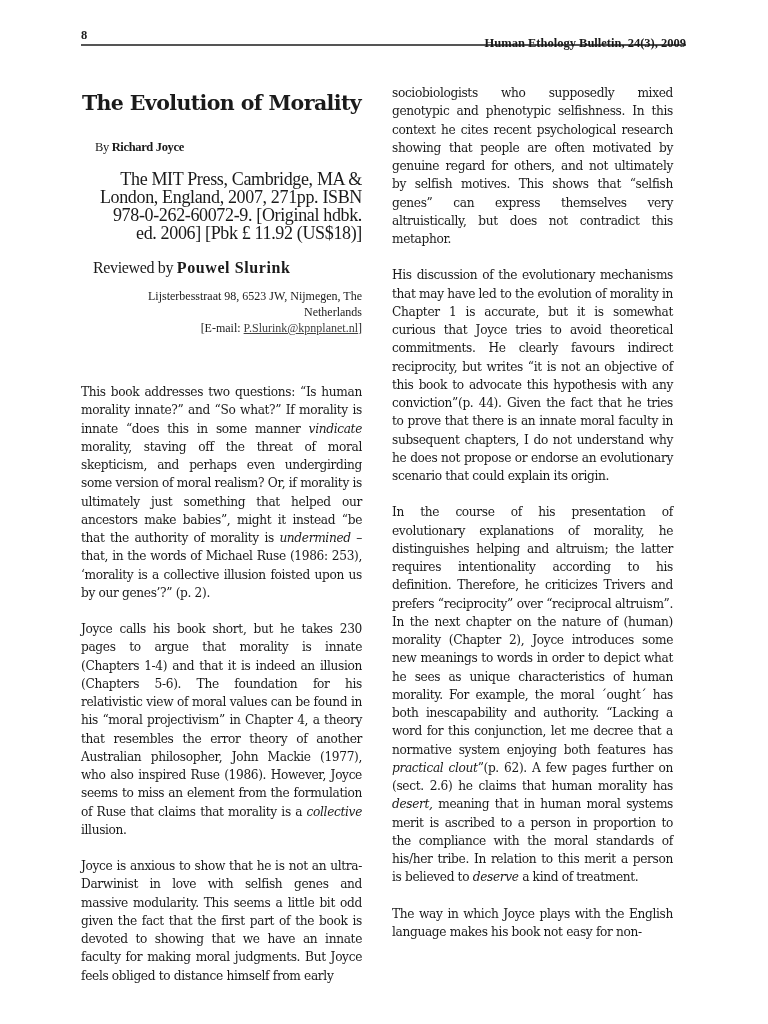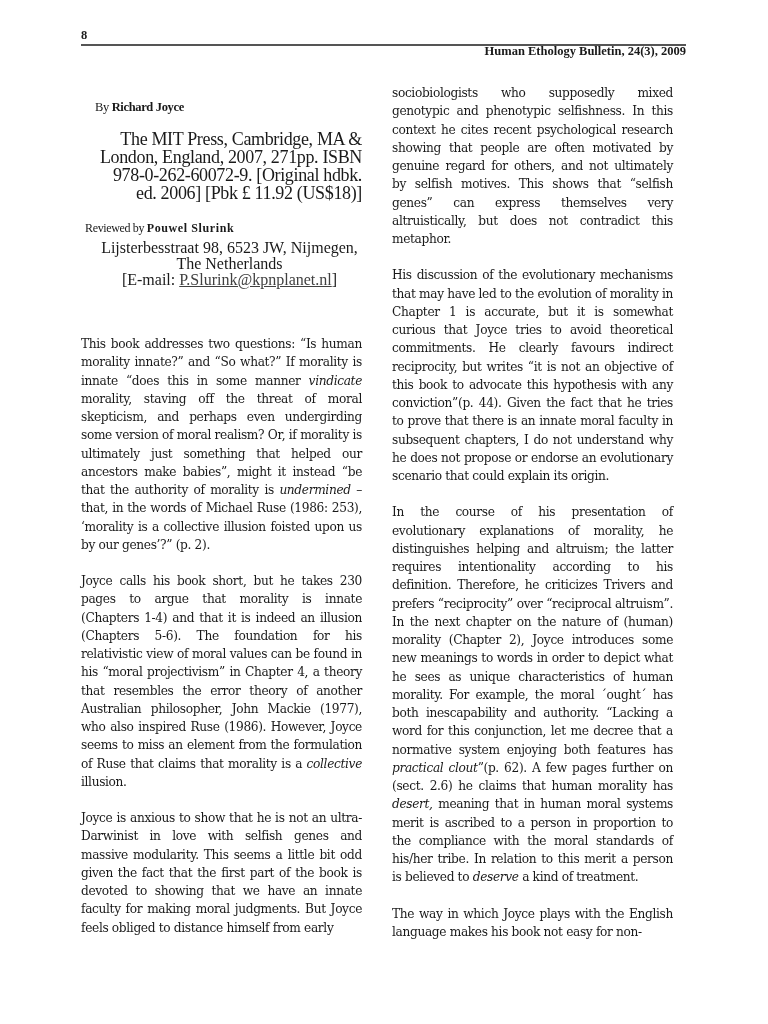--- a/index.html
+++ b/index.html
@@ -6,60 +6,61 @@
     body {
       width: 768px; height: 1024px; position: relative; overflow: hidden;
       font-family: "DejaVu Serif", serif; color: #1a1a1a;
     }
     .header {
       position: absolute; left: 81px; top: 28px; width: 605px; height: 16px;
       border-bottom: 2px solid #555;
       font-family: "Liberation Serif", serif; font-size: 12.5px; font-weight: bold;
     }
     .header .pnum { position: absolute; left: 0; top: 0; }
-    .header .jname { position: absolute; right: 0; top: 16px; padding-left: 48px; }
+    .header .jname { position: absolute; right: 0; top: 8px; padding-left: 48px; }
     .col {
       position: absolute; top: 84px; width: 281px;
       font-size: 12.2px; line-height: 18.25px; text-align: justify;
       font-family: "DejaVu Serif", serif; letter-spacing: -0.35px;
     }
     .col.left { left: 81px; }
     .col.right { left: 392px; }
     .title {
       font-family: "DejaVu Serif", serif; font-weight: bold;
       font-size: 20.5px; letter-spacing: -0.6px;
       text-align: center; margin: 6px 0 22px 0; line-height: 26px;
     }
     .byline { font-size: 12.5px; line-height: 18px; margin: 14px; font-family: "Liberation Serif", serif; }
     .byline b { font-weight: bold; }
     .pub {
       font-family: "Liberation Serif", serif; font-size: 18px; line-height: 18px;
       padding-left: 16px; margin: 0 0 18px 0; text-align: right;
     }
     .reviewed {
-      font-family: "Liberation Serif", serif; font-size: 12px; line-height: 16px; margin: 4px;
+      font-family: "Liberation Serif", serif; font-size: 16px; line-height: 16px; margin: 12px;
     }
     .reviewed b { letter-spacing: 0.6px; }
     .addr {
-      font-family: "Liberation Serif", serif; font-size: 16px; line-height: 16px;
-      padding-left: 16px; text-align: center; margin: 0 0 47px 0; letter-spacing: 0;
+      font-family: "Liberation Serif", serif; font-size: 12px; line-height: 16px;
+      padding-left: 16px; text-align: right; margin: 0 0 47px 0; letter-spacing: 0;
     }
     .addr a { color: #404040; text-decoration: underline; }
     p.para { margin: 0 0 18px 0; }
     em { font-style: italic; }
   </style>
 </head>
 <body>
 
 <div class="header">
   <span class="pnum">8</span>
   <span class="jname">Human Ethology Bulletin, 24(3), 2009</span>
 </div>
 
 <div class="col left">
+  <div class="title">The Evolution of Morality</div>
 
   <p class="byline"><span>By </span><b>Richard Joyce</b></p>
   <p class="pub">The MIT Press, Cambridge, MA &amp; London, England, 2007, 271pp. ISBN 978-0-262-60072-9. [Original hdbk. ed. 2006] [Pbk £ 11.92 (US$18)]</p>
 
   <p class="reviewed"><span>Reviewed by </span><b>Pouwel Slurink</b></p>
   <div class="addr">
     <div>Lijsterbesstraat 98, 6523 JW, Nijmegen, The Netherlands</div>
     <div><span>[E-mail: </span><a>P.Slurink@kpnplanet.nl</a><span>]</span></div>
   </div>
 

